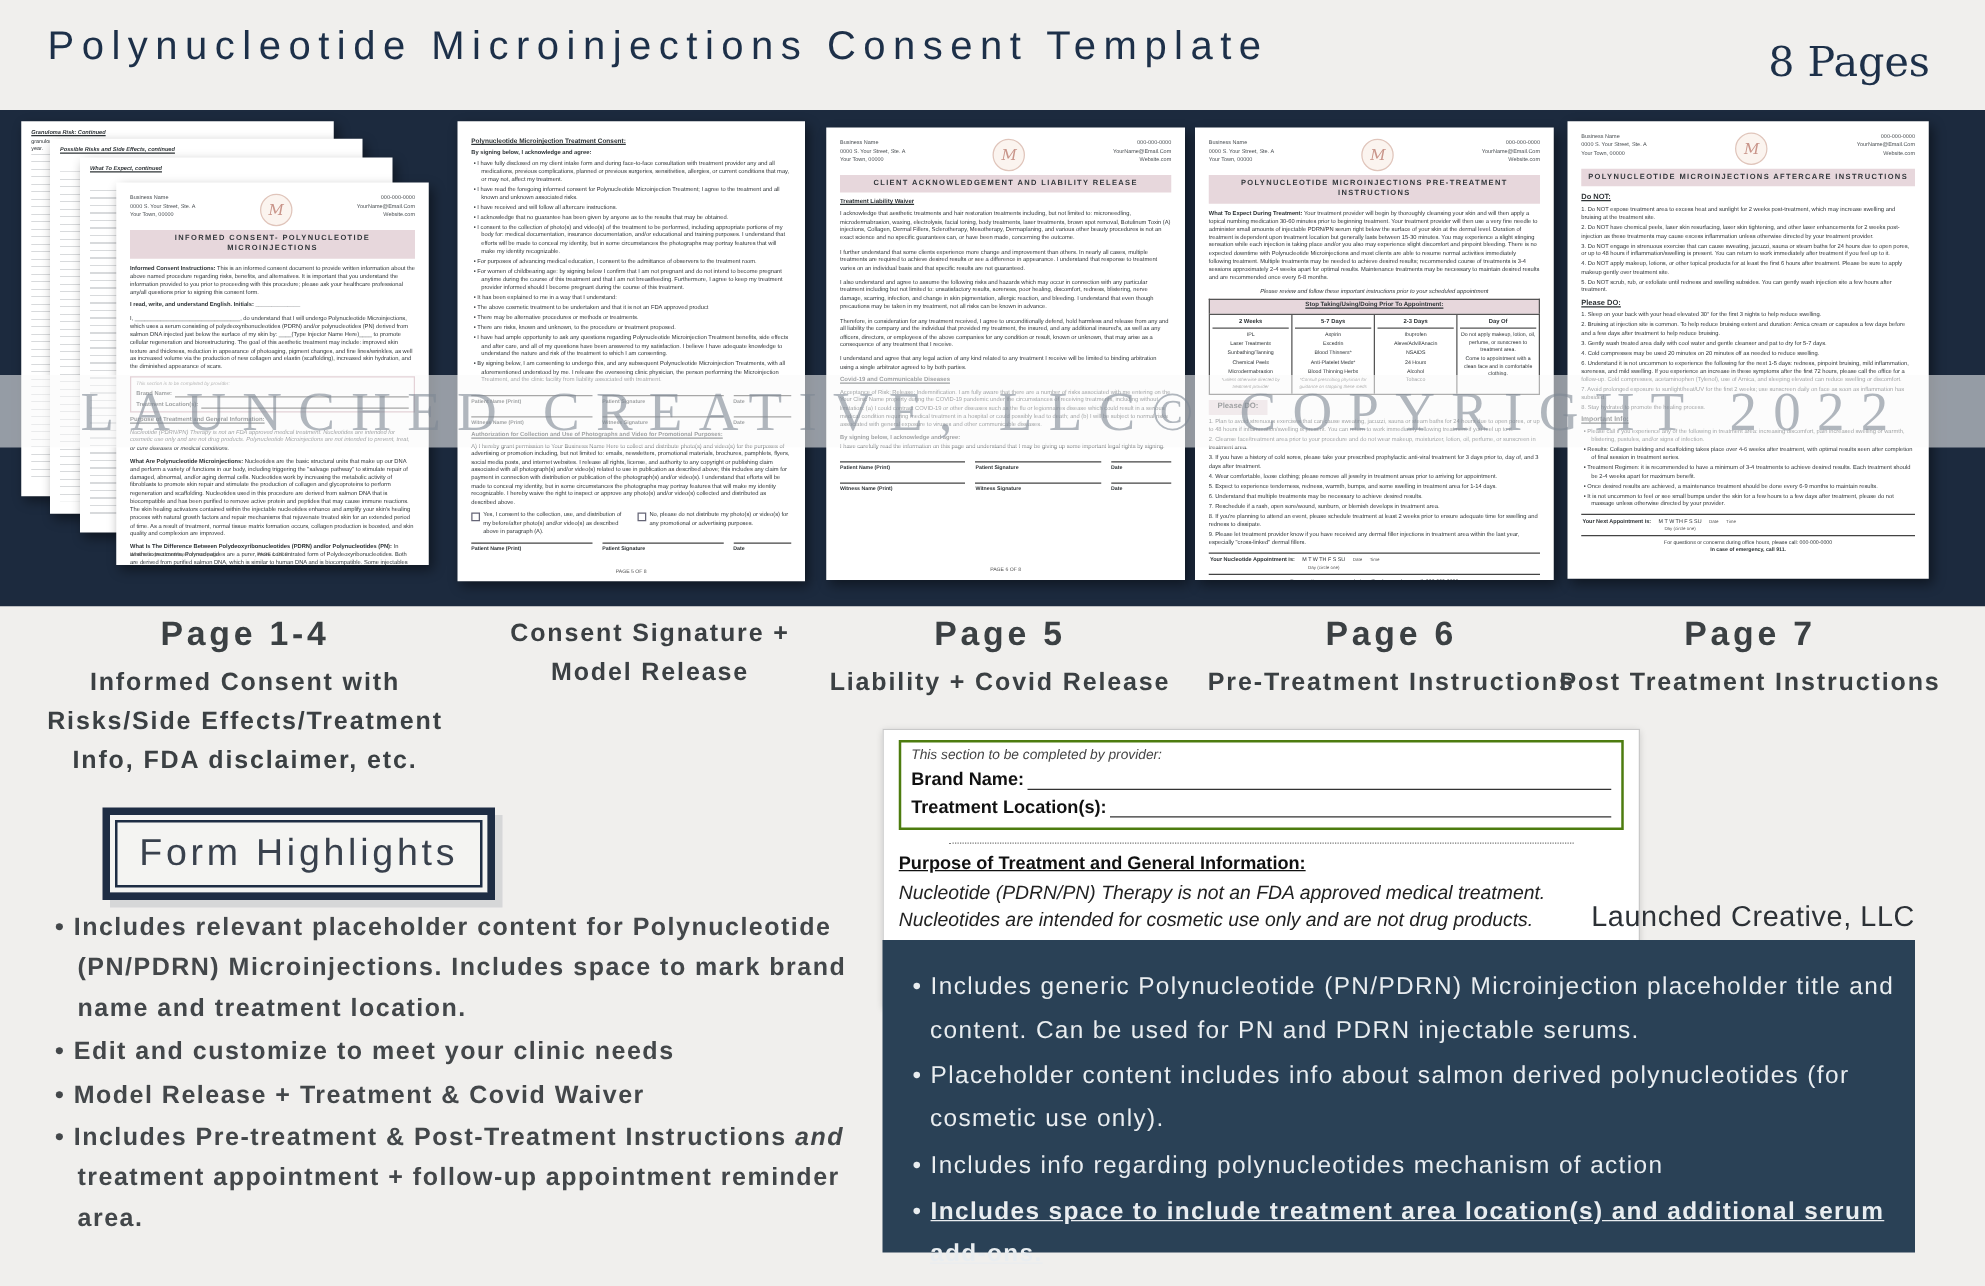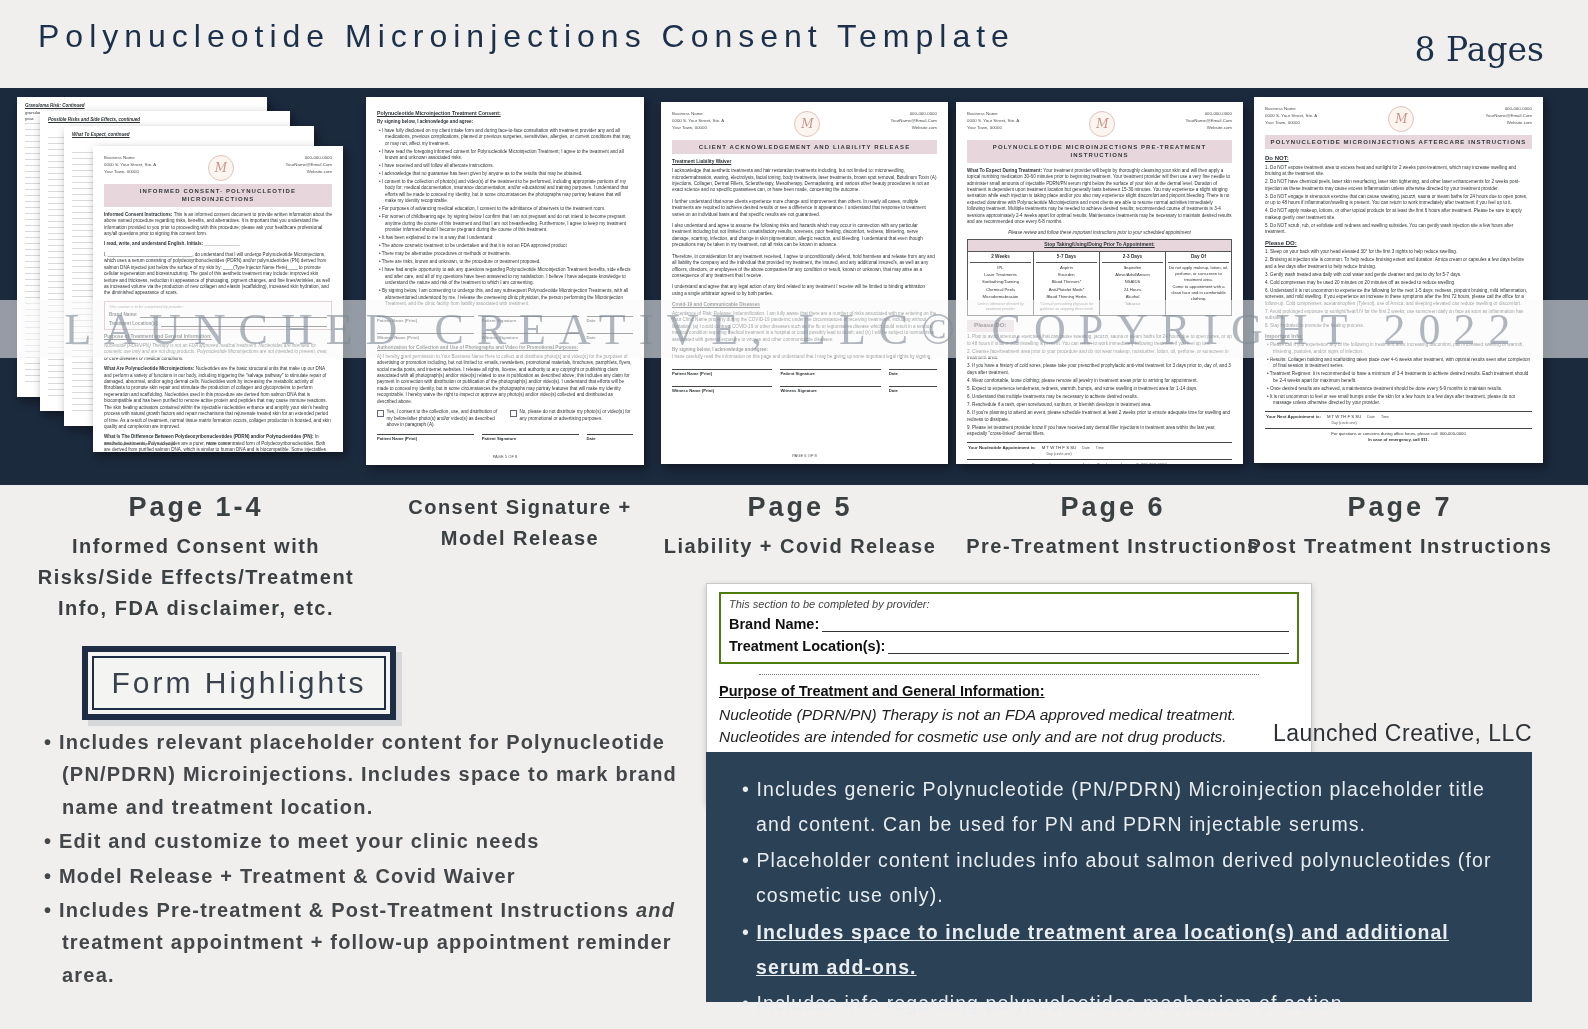--- a/index.html
+++ b/index.html
@@ -92,21 +92,21 @@
           display:flex;align-items:center;justify-content:center;box-sizing:border-box;margin-left:16px;}
   .fh-box span{font-size:30px;letter-spacing:3px;color:#39414d;font-weight:500;}
   .left-bullets{position:absolute;left:36px;top:726px;width:668px;}
   .lb{font-size:20px;font-weight:bold;letter-spacing:1.2px;line-height:1.62;color:#43474a;
       padding-left:26px;text-indent:-18px;margin-bottom:2px;}
   .lb::before{content:"•  ";}
   .lb .it{font-style:italic;}
   
   .brand-line{position:absolute;right:56px;top:720px;font-size:23px;color:#2c3136;letter-spacing:.5px;}
   .navy-box{position:absolute;left:706px;top:752px;width:826px;height:250px;background:var(--navy-box,#2a4156);
-            box-sizing:border-box;padding:20px 28px;}
+            box-sizing:border-box;padding:20px 16px;}
   .nb{font-size:19.5px;letter-spacing:1.1px;line-height:1.78;color:#e9edf0;font-weight:500;
       padding-left:22px;text-indent:-14px;margin-bottom:2px;}
   .nb::before{content:"•  ";}
   .nb.u span{text-decoration:underline;font-weight:bold;}
 </style>
 </head>
 <body>
 
 <div class="canvas" style="--navy-band: #1c2a3e; --navy-box: #2a4156; --page-bg: #f0efed; --title-navy: #1d3049; --doc-pink: #e7d7dc;">
 
@@ -465,17 +465,17 @@
     <div class="lb"><span>Includes relevant placeholder content for Polynucleotide (PN/PDRN) Microinjections. Includes space to mark brand name and treatment location.</span><span class="it"></span><span></span></div>
     <div class="lb"><span>Edit and customize to meet your clinic needs</span><span class="it"></span><span></span></div>
     <div class="lb"><span>Model Release + Treatment &amp; Covid Waiver</span><span class="it"></span><span></span></div>
     <div class="lb"><span>Includes Pre-treatment &amp; Post-Treatment Instructions </span><span class="it">and</span><span> treatment appointment + follow-up appointment reminder area.</span></div>
   </div>
 
   <div class="brand-line">Launched Creative, LLC</div>
   <div class="navy-box">
     <div class="nb"><span>Includes generic Polynucleotide (PN/PDRN) Microinjection placeholder title and content. Can be used for PN and PDRN injectable serums.</span></div>
     <div class="nb"><span>Placeholder content includes info about salmon derived polynucleotides (for cosmetic use only).</span></div>
+    <div class="nb"><span>Includes info regarding polynucleotides mechanism of action</span></div>
     <div class="nb u"><span>Includes space to include treatment area location(s) and additional serum add-ons.</span></div>
-    <div class="nb"><span>Includes info regarding polynucleotides mechanism of action</span></div>
   </div>
 
 </div>
 
 </body></html>

